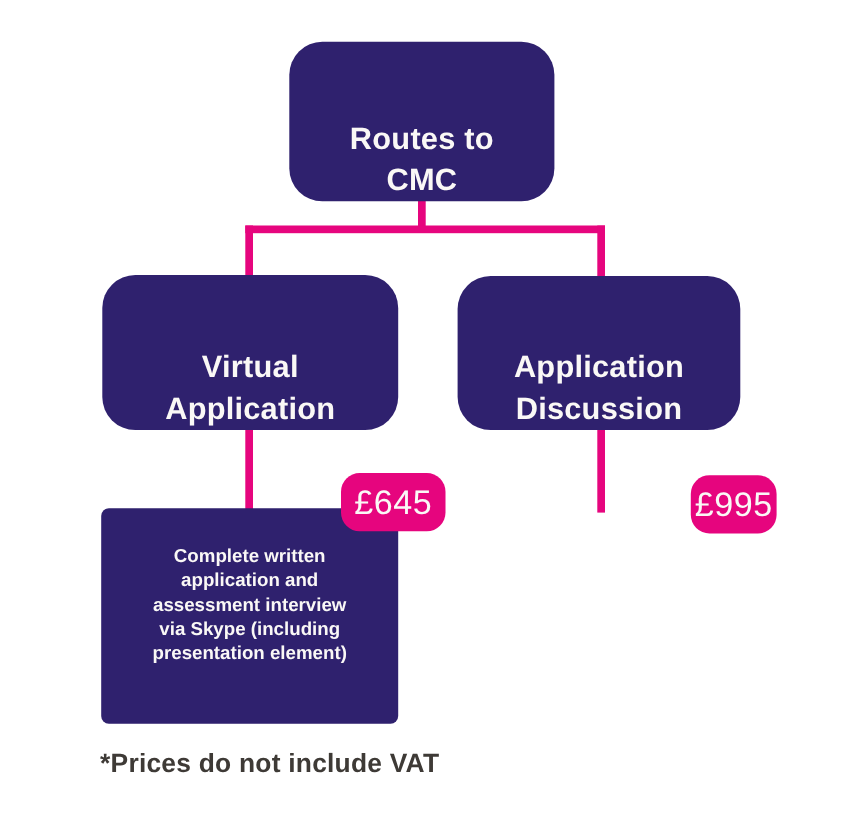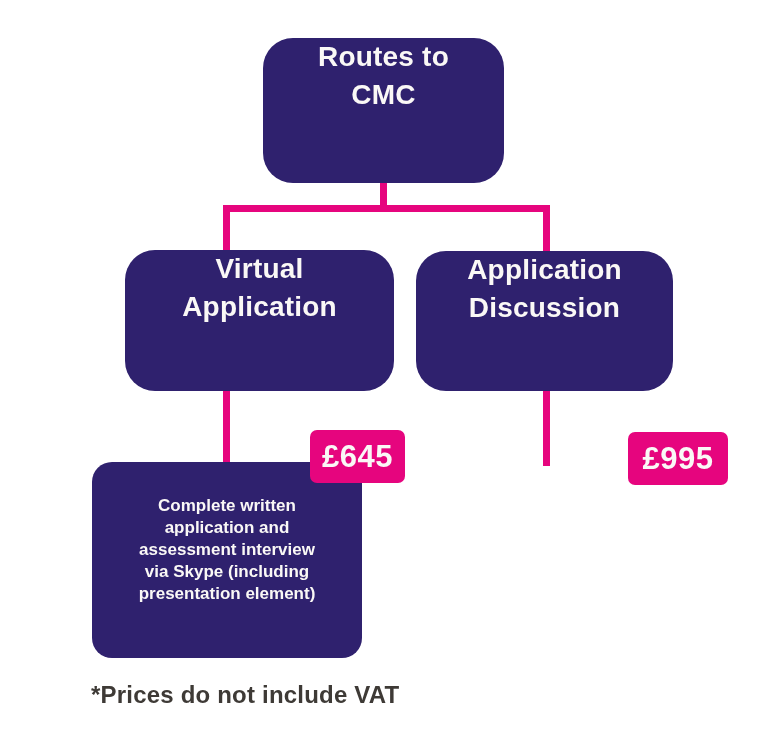--- a/index.html
+++ b/index.html
@@ -24,52 +24,51 @@
   .line {
     position: absolute;
     background: var(--pink);
     z-index: 1;
   }
   .node {
     position: absolute;
     background: var(--purple);
     color: var(--text_light);
     display: flex;
-    align-items: flex-start;
+    align-items: flex-end;
     justify-content: center;
     text-align: center;
     font-weight: bold;
     z-index: 2;
   }
   .node-title {
     font-size: 28px;
     line-height: 1.35;
     white-space: pre-line;
     letter-spacing: 0.2px;
   }
   .root-node {
     left: 263px; top: 38px;
     width: 241px; height: 145px;
     border-radius: 30px;
   }
   .branch-left {
     left: 93px; top: 250px;
     width: 269px; height: 141px;
     border-radius: 30px;
-    margin-left: 32px;
   }
   .branch-right {
     left: 416px; top: 251px;
     width: 257px; height: 140px;
     border-radius: 30px;
   }
   .desc {
     align-items: flex-start;
     padding-top: 33px;
-    border-radius: 20px;
+    border-radius: 7px;
   }
   .desc-left {
     left: 92px; top: 462px;
     width: 270px; height: 196px;
   }
   .desc-right {
     left: 416px; top: 462px;
     width: 257px; height: 196px;
   }
   .desc-text {
@@ -77,33 +76,33 @@
     line-height: 1.3;
     white-space: pre-line;
   }
   .badge {
     position: absolute;
     background: var(--pink);
     color: var(--text_light);
     display: flex;
     align-items: center;
     justify-content: center;
-    font-weight: bold;
+    font-weight: normal;
     font-size: 31px;
-    border-radius: 7px;
+    border-radius: 17px;
     z-index: 3;
     letter-spacing: 0.5px;
   }
   .badge-left {
     left: 310px; top: 430px;
     width: 95px; height: 53px;
   }
   .badge-right {
     left: 628px; top: 432px;
-    width: 100px; height: 53px;
+    width: 78px; height: 53px;
   }
   .footnote {
     position: absolute;
     left: 91px; top: 681px;
     font-size: 24px;
     font-weight: bold;
     color: var(--footnote);
     letter-spacing: 0.2px;
     text-align: right;
   }

